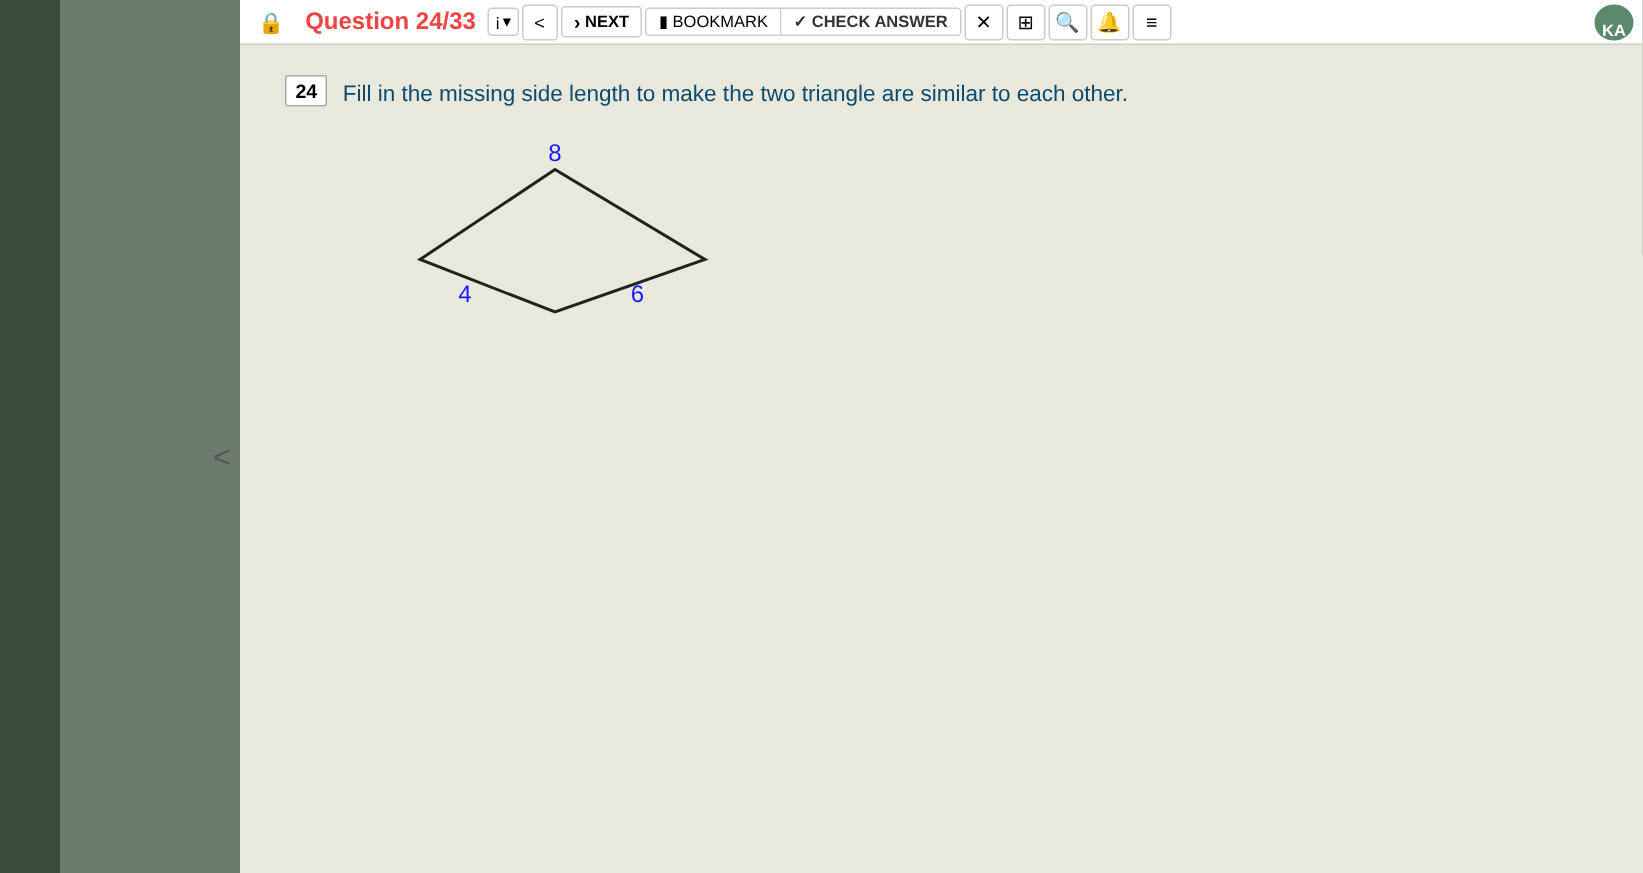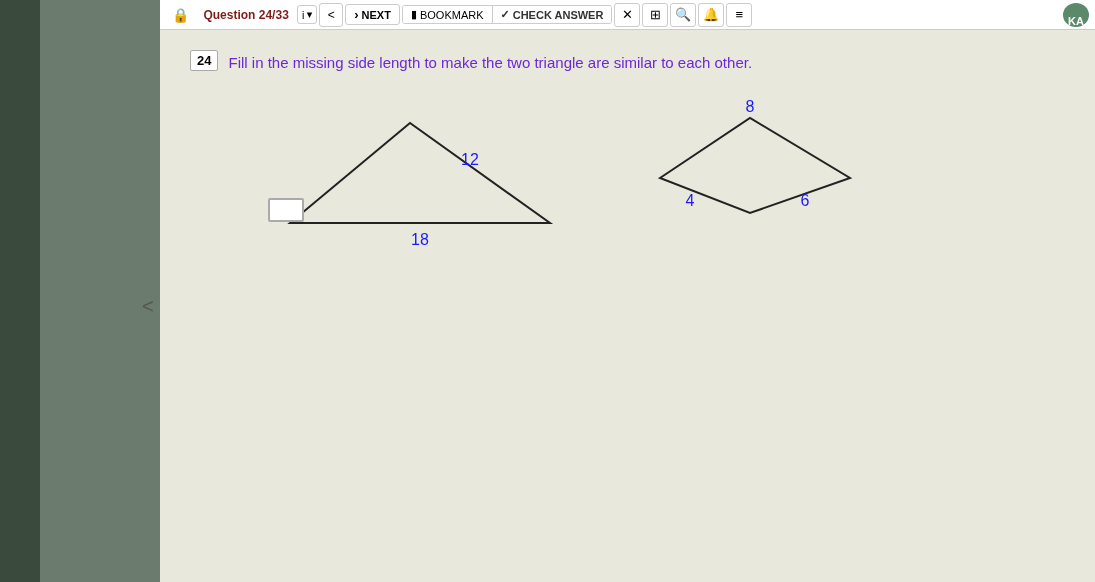--- a/index.html
+++ b/index.html
@@ -54,22 +54,22 @@
       padding: 2px 6px;
       font-size: 11px;
       color: #333;
       cursor: pointer;
       white-space: nowrap;
       height: 28px;
       border-radius: 3px;
     }
     .toolbar-question {
       font-weight: bold;
-      font-size: 12px;
-      color: #7f1d1d;
+      font-size: 16px;
+      color: #ef4444;
     }
     .toolbar-hint {
       display: flex;
       align-items: center;
       border: 1px solid #ccc;
       border-radius: 3px;
       padding: 1px 4px;
       font-size: 11px;
       gap: 2px;
     }
@@ -187,21 +187,21 @@
       border: 1px solid #aaa;
       padding: 2px 6px;
       font-size: 13px;
       font-weight: bold;
       border-radius: 2px;
       min-width: 28px;
       flex-shrink: 0;
     }
     .question-text {
       font-size: 15px;
-      color: #6d28d9;
+      color: #0c4a6e;
       line-height: 1.4;
       padding-top: 2px;
     }
 
     
     .triangles-container {
       display: flex;
       align-items: center;
       gap: 60px;
       margin-left: 60px;
@@ -326,34 +326,20 @@
       <span>&lt;</span>
     </div>
 
     <div class="question-header">
       <div class="question-number">24</div>
       <div class="question-text">Fill in the missing side length to make the two triangle are similar to each other.</div>
     </div>
 
     <div class="triangles-container">
 
-      <div style="position:relative;">
-        <svg width="320" height="160" class="triangle-svg" overflow="visible">
-
-          <polygon points="40,130 160,30 300,130" fill="none" stroke="#222" stroke-width="2"></polygon>
-
-          <text x="220" y="72" class="side-label" text-anchor="middle">12</text>
-
-          <text x="170" y="152" class="side-label" text-anchor="middle">18</text>
-        </svg>
-        
-        <div style="position:absolute; top:105px; left:18px;">
-          <input type="text" class="answer-input" value="" placeholder="" style="">
-        </div>
-      </div>
 
       <div>
         <svg width="250" height="150" class="triangle-svg" overflow="visible">
 
           <polygon points="30,80 120,20 220,80 120,115" fill="none" stroke="#222" stroke-width="2"></polygon>
 
           <text x="120" y="14" class="side-label" text-anchor="middle">8</text>
 
           <text x="60" y="108" class="side-label" text-anchor="middle">4</text>
 

